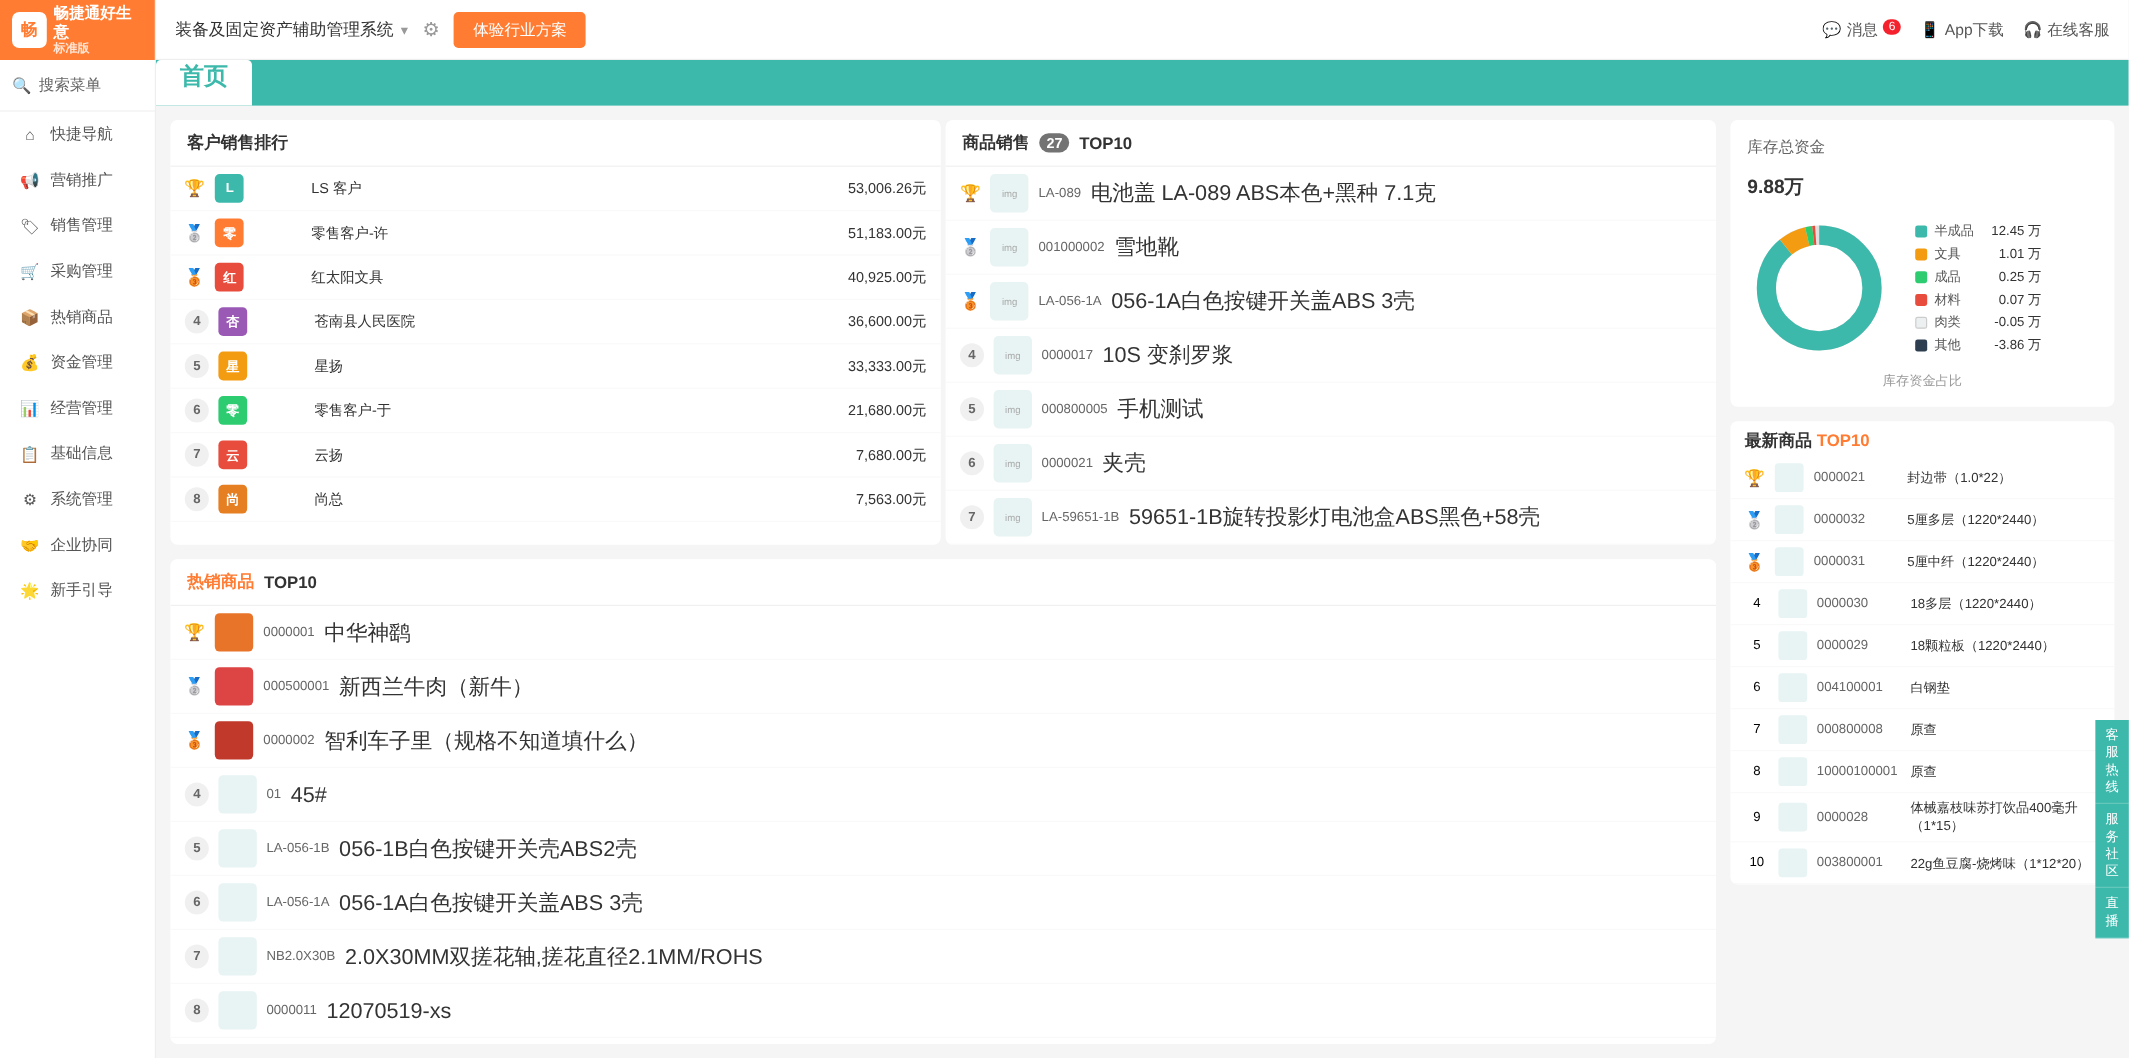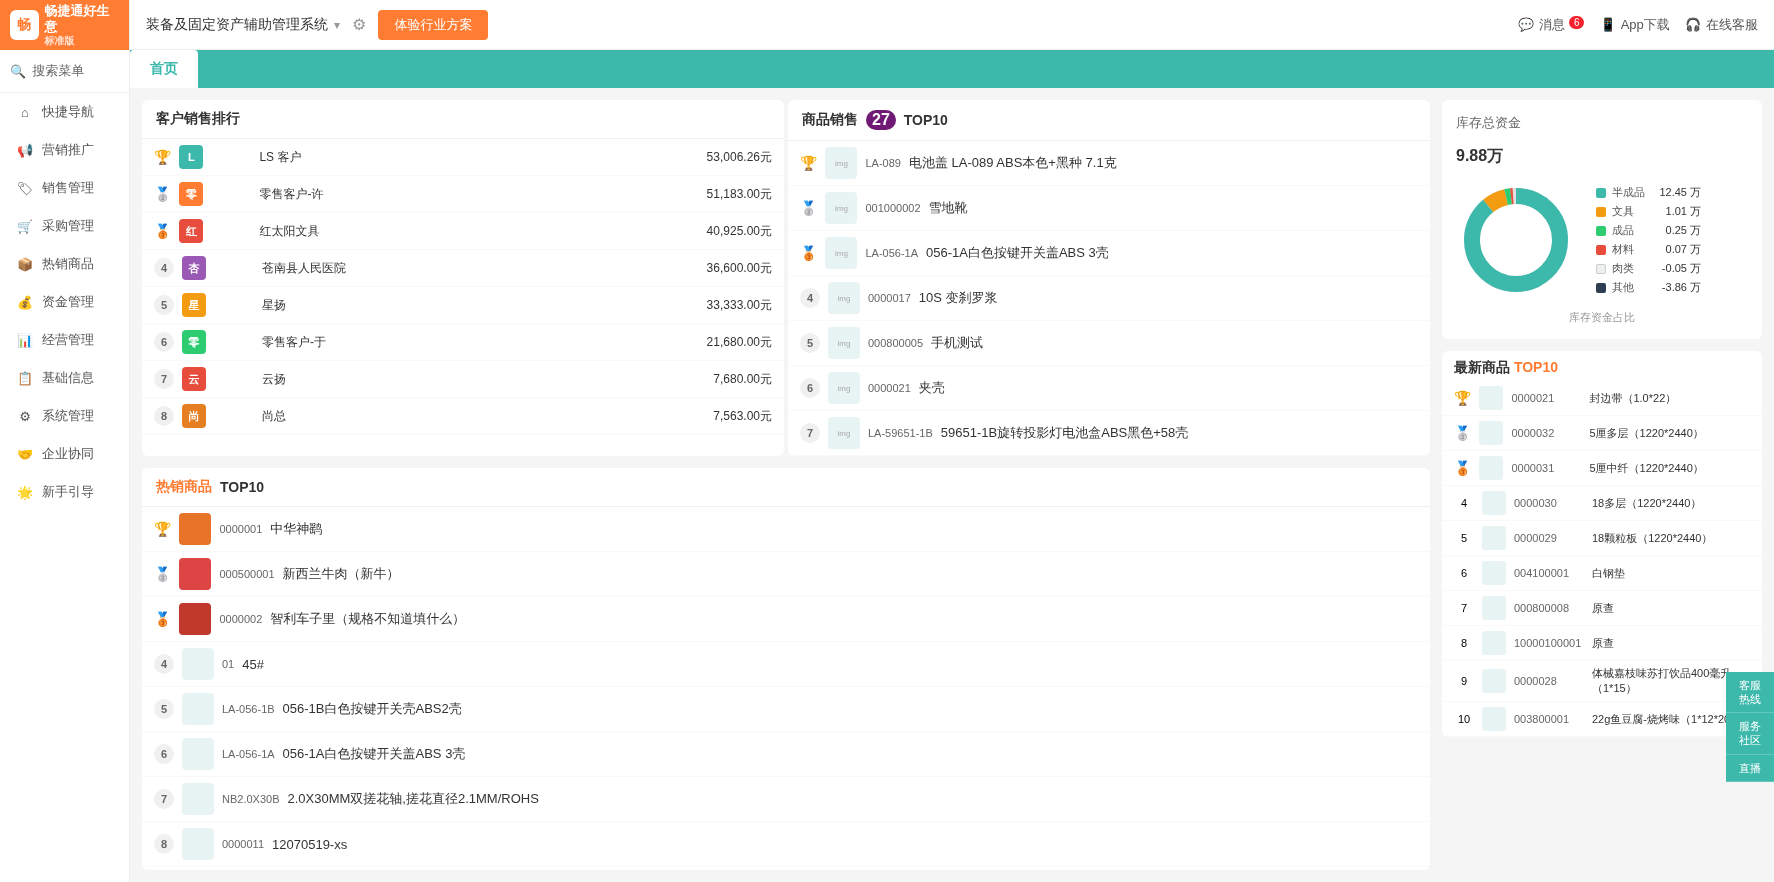--- a/index.html
+++ b/index.html
@@ -134,24 +134,24 @@
       background: #3db9ac;
       display: flex;
       align-items: center;
       padding: 0 0;
       height: 38px;
     }
     .nav-tab {
       padding: 0 20px;
       height: 38px;
       display: flex;
-      align-items: center;
+      align-items: flex-start;
       color: #fff;
       cursor: pointer;
-      font-size: 14px;
+      font-size: 20px;
       font-weight: bold;
       background: #3db9ac;
     }
     .nav-tab.active {
       background: #fff;
       color: #3db9ac;
       border-radius: 4px 4px 0 0;
     }
 
     
@@ -191,24 +191,24 @@
       padding: 10px 14px;
       font-weight: bold;
       font-size: 14px;
       color: #333;
       border-bottom: 1px solid #f0f0f0;
       display: flex;
       align-items: center;
       gap: 8px;
     }
     .card-header .badge-orange {
-      background: #701a75;
+      background: #737373;
       color: #fff;
       border-radius: 10px;
-      font-size: 16px;
+      font-size: 12px;
       padding: 1px 6px;
     }
     .rank-row {
       display: flex;
       align-items: center;
       padding: 6px 12px;
       border-bottom: 1px solid #f9f9f9;
       gap: 8px;
     }
     .rank-num {
@@ -256,21 +256,21 @@
       display: flex;
       align-items: center;
       justify-content: center;
       color: #3db9ac;
       font-size: 10px;
     }
     .product-img.colored {
       background: #ff6b35;
     }
     .product-code { color: #666; font-size: 11px; }
-    .product-name { color: #333; font-size: 13px; }
+    .product-name { color: #333; font-size: 18px; }
 
     
     .inventory-card {
       background: #fff;
       border-radius: 6px;
       padding: 14px;
     }
     .inventory-title {
       font-size: 13px;
       color: #666;
@@ -352,21 +352,21 @@
     }
     .float-btn {
       background: #3db9ac;
       color: #fff;
       font-size: 11px;
       padding: 6px 8px;
       cursor: pointer;
       text-align: center;
       line-height: 1.3;
       border-bottom: 1px solid rgba(255,255,255,0.2);
-      width: 48px;
+      width: 28px;
     }
 
     
     .trophy-gold { color: #ff7c32; font-size: 14px; }
     .trophy-silver { color: #aaa; font-size: 14px; }
     .trophy-bronze { color: #cd7f32; font-size: 14px; }
     .hot-products-card { background: #fff; border-radius: 6px; }
     .hot-products-card .card-header { background: #fff; }
   </style>
 </head>

